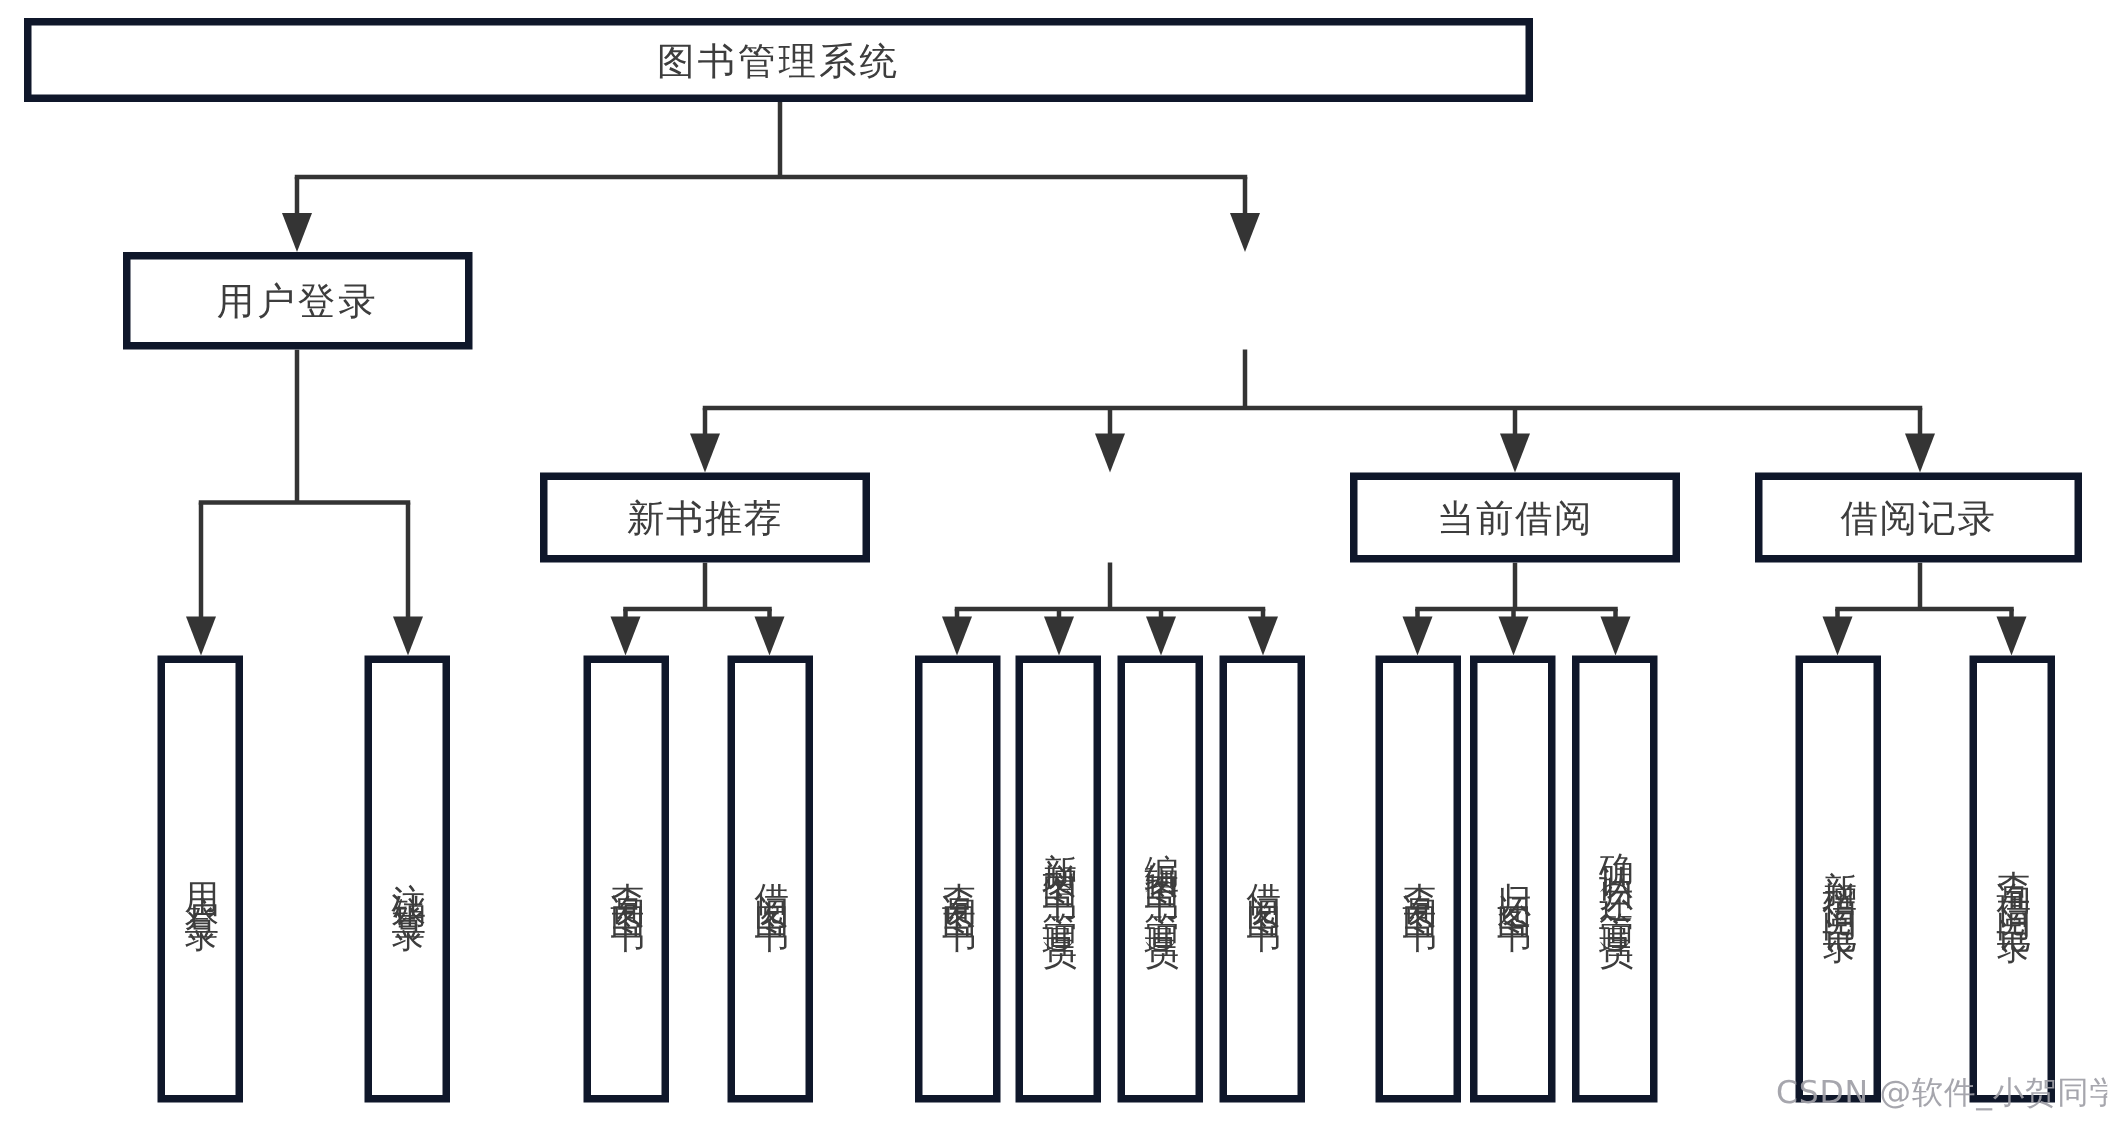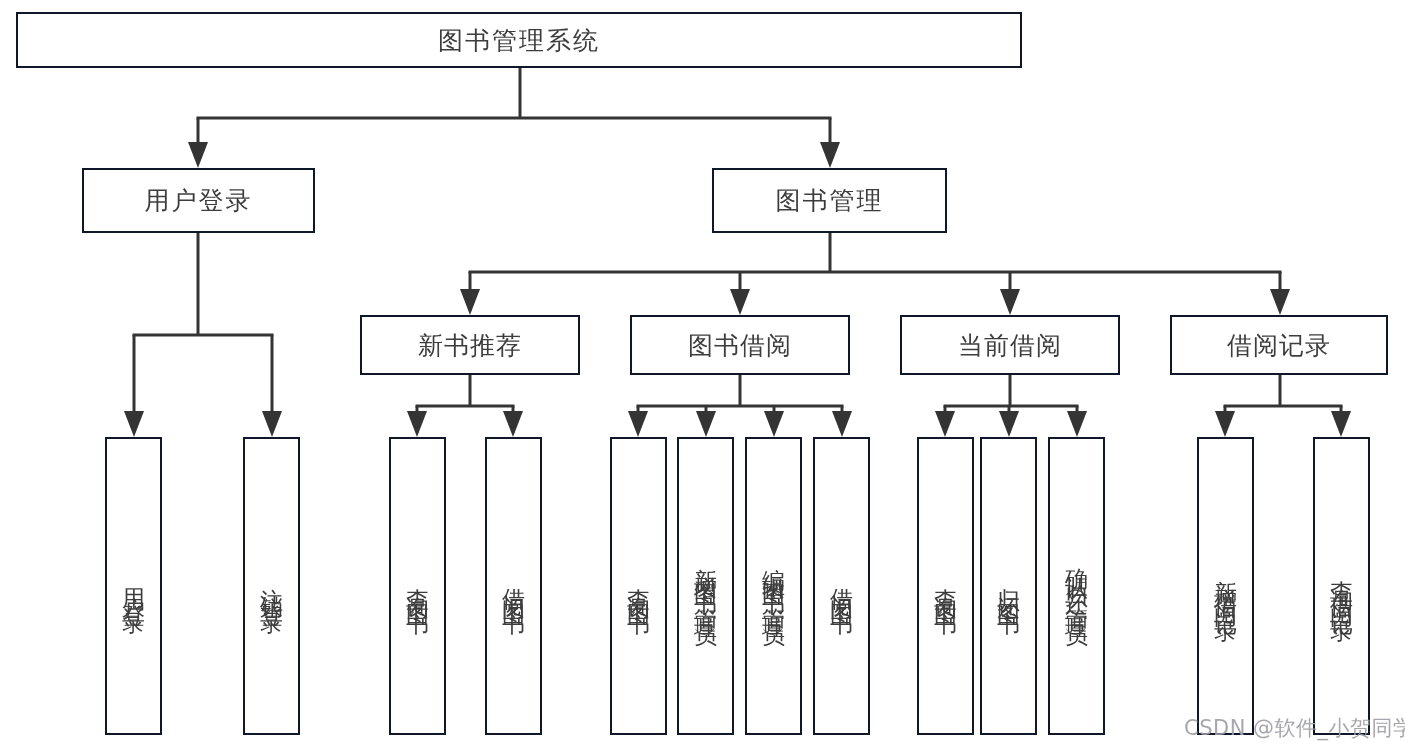--- a/index.html
+++ b/index.html
@@ -14,21 +14,21 @@
   #edges {
     position: absolute;
     left: 0; top: 0;
     width: 1405px; height: 747px;
     z-index: 1;
   }
   .node {
     position: absolute;
     box-sizing: border-box;
     background: #ffffff;
-    border: 2px solid #0f172a;
+    border: 5px solid #0f172a;
     color: #3d3d3d;
     display: flex;
     align-items: center;
     justify-content: center;
     z-index: 2;
     line-height: 1;
   }
   .h-node { font-size: 25px; letter-spacing: 2px; }
   .h-node.lvl3 { font-size: 25px; letter-spacing: 1px; }
   .v-node {
@@ -125,24 +125,22 @@
       <line x1="1225" y1="406" x2="1225" y2="415"></line>
       <polygon points="1215,411 1235,411 1225,437" stroke="none"></polygon>
       <line x1="1341" y1="406" x2="1341" y2="415"></line>
       <polygon points="1331,411 1351,411 1341,437" stroke="none"></polygon>
     </g>
   </svg>
 
   <div class="node h-node" style="left:16px; top:12px; width:1006px; height:56px;">图书管理系统</div>
 
   <div class="node h-node" style="left:82px; top:168px; width:233px; height:65px;">用户登录</div>
-  <div class="node h-node" style="left:712px; top:168px; width:235px; height:65px;">图书管理</div>
 
   <div class="node h-node lvl3" style="left:360px; top:315px; width:220px; height:60px;">新书推荐</div>
-  <div class="node h-node lvl3" style="left:630px; top:315px; width:220px; height:60px;">图书借阅</div>
   <div class="node h-node lvl3" style="left:900px; top:315px; width:220px; height:60px;text-align:center;">当前借阅</div>
   <div class="node h-node lvl3" style="left:1170px; top:315px; width:218px; height:60px;">借阅记录</div>
 
   <div class="node v-node" style="left:105px; top:437px; width:57px; height:298px;">用户登录</div>
   <div class="node v-node" style="left:243px; top:437px; width:57px; height:298px;">注销登录</div>
 
   <div class="node v-node" style="left:389px; top:437px; width:57px; height:298px;">查询图书</div>
   <div class="node v-node" style="left:485px; top:437px; width:57px; height:298px;">借阅图书</div>
 
   <div class="node v-node" style="left:610px; top:437px; width:57px; height:298px;">查询图书</div>

